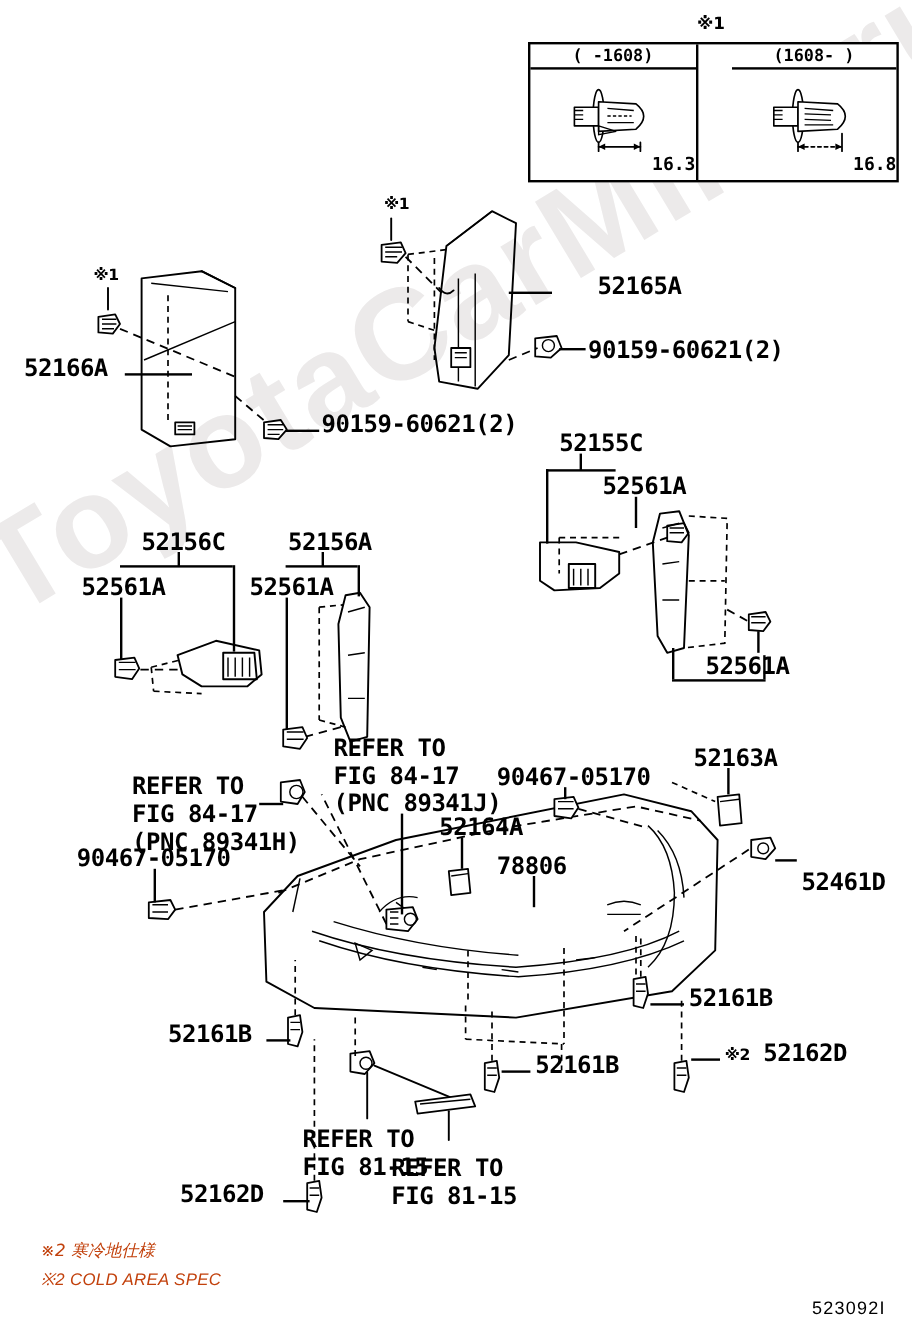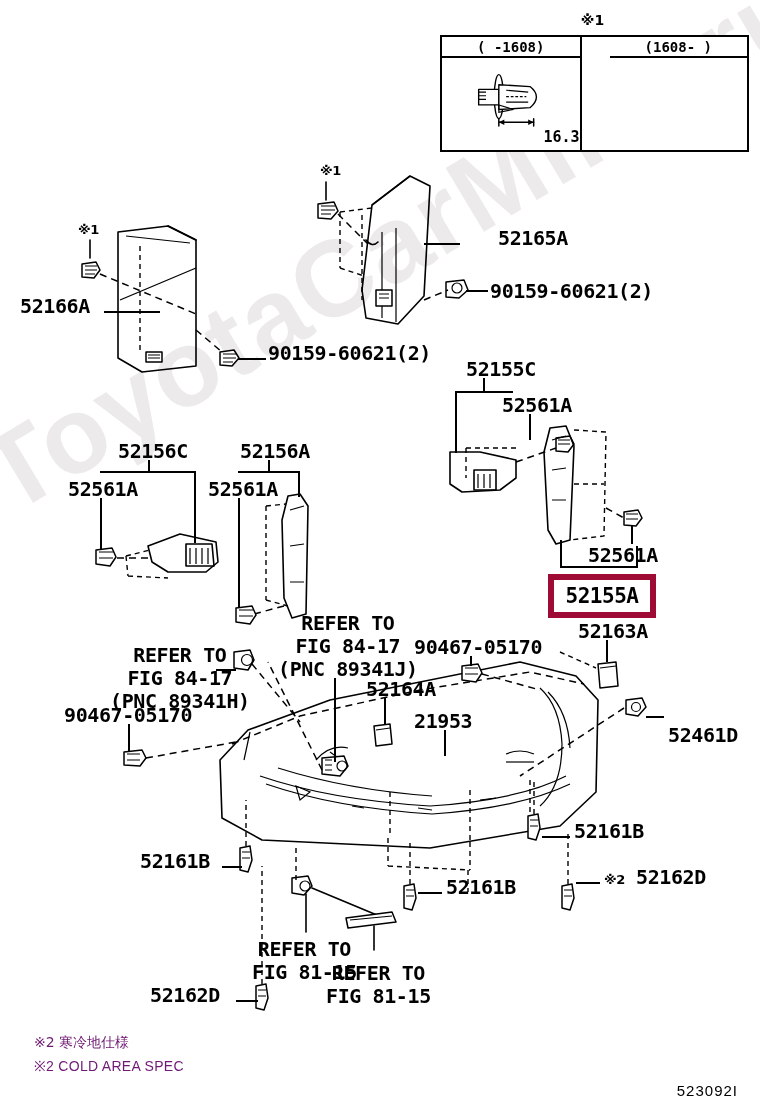--- a/index.html
+++ b/index.html
@@ -20,21 +20,21 @@
     white-space:nowrap;pointer-events:none;user-select:none;
   }
 
   
   .lbl{
     position:absolute;white-space:nowrap;
     font-family:"DejaVu Sans Mono","Liberation Mono",monospace;
     font-size:20px;font-weight:700;letter-spacing:-0.4px;
     color:#000;line-height:1.18;
   }
-  .lbl.multi{line-height:1.15;text-align:center;}
+  .lbl.multi{line-height:1.15;}
   .mark{font-size:13px;font-weight:700;font-family:"DejaVu Sans",sans-serif;}
 
   
   .ln{position:absolute;background:#000;}
   .lnh{height:2px;}
   .lnv{width:2px;}
 
   
   .hl{
     position:absolute;
@@ -66,21 +66,21 @@
     font-family:"DejaVu Sans Mono","Liberation Mono",monospace;
   }
   .inset-title{
     position:absolute;left:440px;top:12px;width:305px;text-align:center;
     font-size:14px;font-weight:700;font-family:"DejaVu Sans",sans-serif;
   }
 
   
   .foot{
     position:absolute;left:34px;white-space:nowrap;
-    font-size:14px;font-weight:400;color:#701a75;
+    font-size:14px;font-weight:400;color:#c2410c;font-style:italic;
   }
   .foot.jp{top:1034px;font-family:"DejaVu Sans",sans-serif;}
   .foot.en{top:1056px;font-family:"Liberation Sans",sans-serif;letter-spacing:0.3px;}
   .figno{
     position:absolute;right:22px;top:1082px;
     font-family:"Liberation Sans",sans-serif;
     font-size:15px;font-weight:400;letter-spacing:1px;
   }
 
   svg.draw{position:absolute;left:0;top:0;width:760px;height:1112px;overflow:visible;}
@@ -300,20 +300,34 @@
             <path class="st" d="M62,62 L62,70 M100,62 L100,70"></path>
             <path class="st" d="M62,66 L100,66"></path>
             <path class="blk" d="M62,66 L68,63 L68,69 Z"></path>
             <path class="blk" d="M100,66 L94,63 L94,69 Z"></path>
           </svg>
           <div class="dim">16.3</div>
         </div>
       </div>
       <div class="cell">
         <div class="rng">(1608-    )</div>
+        <div class="fig">
+          <svg viewBox="0 0 150 92" style="position:absolute;left:0;top:0;width:100%;height:100%;">
+            <ellipse class="fil" cx="60" cy="38" rx="5" ry="24"></ellipse>
+            <path class="fil" d="M38,30 L60,30 L60,47 L38,47 Z"></path>
+            <path class="stT" d="M38,33 L46,33 M38,37 L46,37 M38,41 L46,41"></path>
+            <path class="fil" d="M60,25 L96,27 Q110,38 96,50 L60,52 Z"></path>
+            <path class="stT" d="M66,31 L92,33 M66,36 L90,37 M66,41 L90,42 M66,46 L92,46"></path>
+            <path class="st" d="M60,62 L60,70 M100,54 L100,70"></path>
+            <path class="st" stroke-dasharray="3 3" d="M60,66 L100,66"></path>
+            <path class="blk" d="M60,66 L66,63 L66,69 Z"></path>
+            <path class="blk" d="M100,66 L94,63 L94,69 Z"></path>
+          </svg>
+          <div class="dim">16.8</div>
+        </div>
       </div>
     </div>
   </div>
 
   <div class="lbl mark" style="left:78px;top:222px;">※1</div>
   <div class="lbl mark" style="left:320px;top:163px;">※1</div>
 
   <div class="lbl" style="left:20px;top:295px;">52166A</div>
   <div class="ln lnh" style="left:104px;top:311px;width:56px;"></div>
 
@@ -330,21 +344,20 @@
   <div class="ln lnv" style="left:483px;top:378px;height:14px;"></div>
   <div class="ln lnh" style="left:455px;top:391px;width:58px;"></div>
   <div class="ln lnv" style="left:455px;top:391px;height:62px;"></div>
 
   <div class="lbl" style="left:502px;top:394px;">52561A</div>
   <div class="ln lnv" style="left:529px;top:414px;height:26px;"></div>
 
   <div class="lbl" style="left:588px;top:544px;">52561A</div>
   <div class="ln lnv" style="left:631px;top:526px;height:18px;"></div>
 
-  <div class="hl" style="left:548px;top:574px;width:96px;height:32px;">52155A</div>
   <div class="ln lnh" style="left:560px;top:566px;width:78px;"></div>
   <div class="ln lnv" style="left:560px;top:540px;height:26px;"></div>
   <div class="ln lnv" style="left:636px;top:546px;height:20px;"></div>
 
   <div class="lbl" style="left:118px;top:440px;">52156C</div>
   <div class="ln lnv" style="left:148px;top:460px;height:12px;"></div>
   <div class="ln lnh" style="left:100px;top:471px;width:94px;"></div>
   <div class="ln lnv" style="left:194px;top:471px;height:72px;"></div>
 
   <div class="lbl" style="left:68px;top:478px;">52561A</div>
@@ -374,21 +387,21 @@
 
   <div class="lbl" style="left:64px;top:704px;">90467-05170</div>
   <div class="ln lnv" style="left:128px;top:724px;height:28px;"></div>
 
   <div class="lbl" style="left:414px;top:636px;">90467-05170</div>
   <div class="ln lnv" style="left:470px;top:656px;height:10px;"></div>
 
   <div class="lbl" style="left:366px;top:678px;">52164A</div>
   <div class="ln lnv" style="left:384px;top:698px;height:26px;"></div>
 
-  <div class="lbl" style="left:414px;top:710px;">21953</div>
+  <div class="lbl" style="left:414px;top:710px;">78806</div>
   <div class="ln lnv" style="left:444px;top:730px;height:26px;"></div>
 
   <div class="lbl" style="left:578px;top:620px;">52163A</div>
   <div class="ln lnv" style="left:606px;top:640px;height:22px;"></div>
 
   <div class="lbl" style="left:668px;top:700px;margin-top:24px;">52461D</div>
   <div class="ln lnh" style="left:646px;top:716px;width:18px;"></div>
 
   <div class="lbl" style="left:140px;top:850px;">52161B</div>
   <div class="ln lnh" style="left:222px;top:866px;width:20px;"></div>

